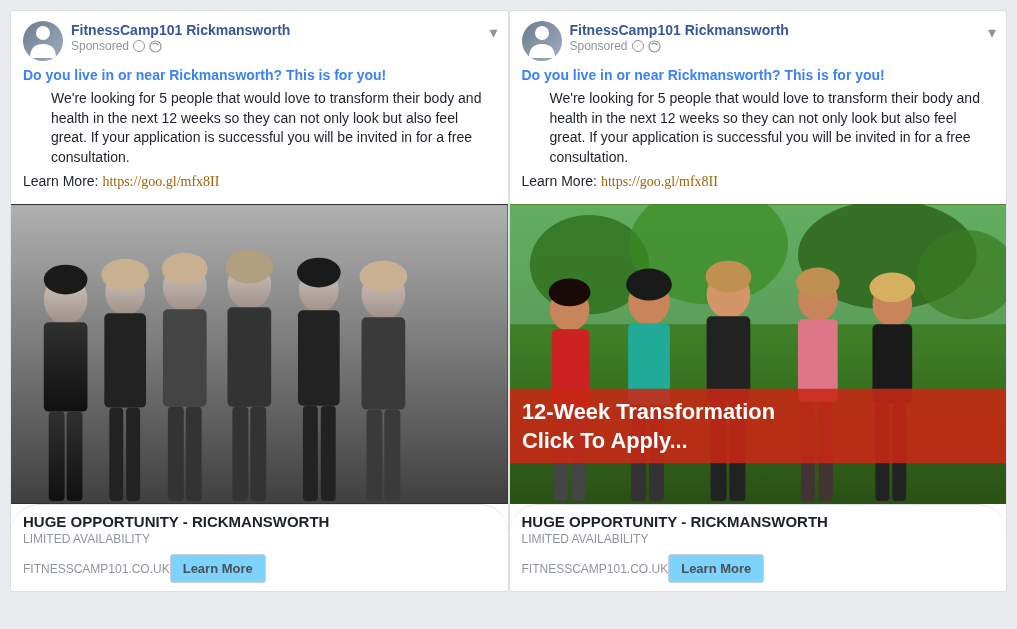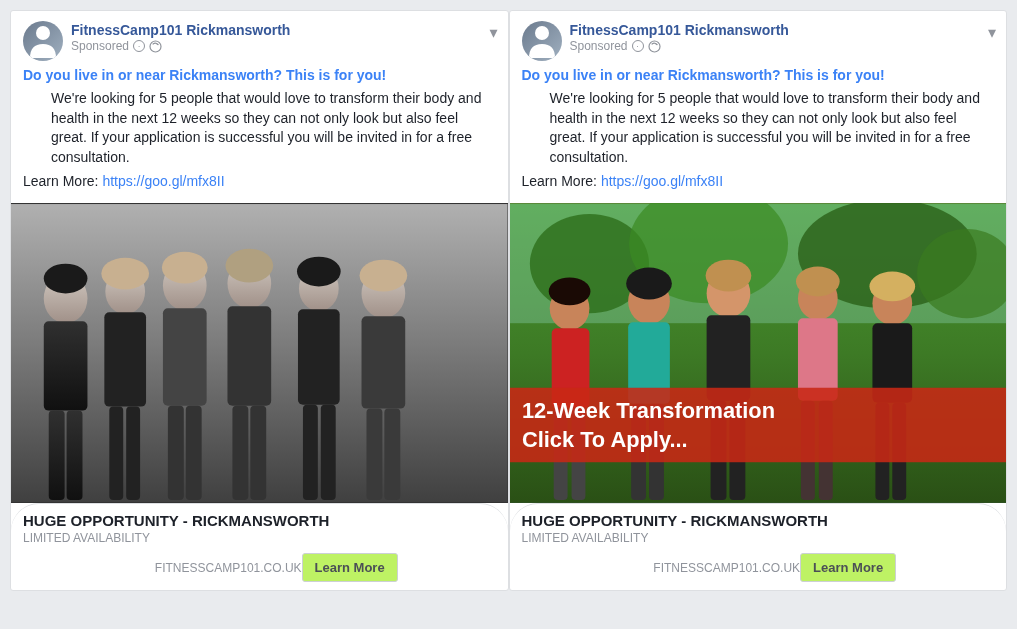--- a/index.html
+++ b/index.html
@@ -102,22 +102,23 @@
       line-height: 1.4;
       margin-bottom: 6px;
       margin-left: 28px;
     }
     .ad-link-row {
       font-size: 14px;
       color: #1d2129;
       margin-bottom: 6px;
     }
     .ad-link {
-      color: #3b82f6;
+      color: #a16207;
       text-decoration: none;
+      font-family: Liberation Serif, serif;
     }
     .ad-image {
       width: 100%;
       height: 300px;
       overflow: hidden;
       background: #ccc;
       display: flex;
       align-items: flex-end;
       justify-content: center;
       position: relative;
@@ -148,30 +149,29 @@
       margin-bottom: 2px;
     }
     .ad-footer-sub {
       font-size: 12px;
       color: #90949c;
       margin-bottom: 8px;
     }
     .ad-footer-bottom {
       display: flex;
       align-items: center;
-      justify-content: center;
-      margin-left: 34px;
+      justify-content: flex-start;
     }
     .ad-domain {
       font-size: 12px;
       color: #90949c;
       text-transform: uppercase;
     }
     .learn-more-btn {
-      background: #bef264;
+      background: #7dd3fc;
       border: 1px solid #ccd0d5;
       border-radius: 3px;
       padding: 6px 12px;
       font-size: 13px;
       font-weight: bold;
       color: #4b4f56;
       cursor: pointer;
     }
   </style>
 </head>

